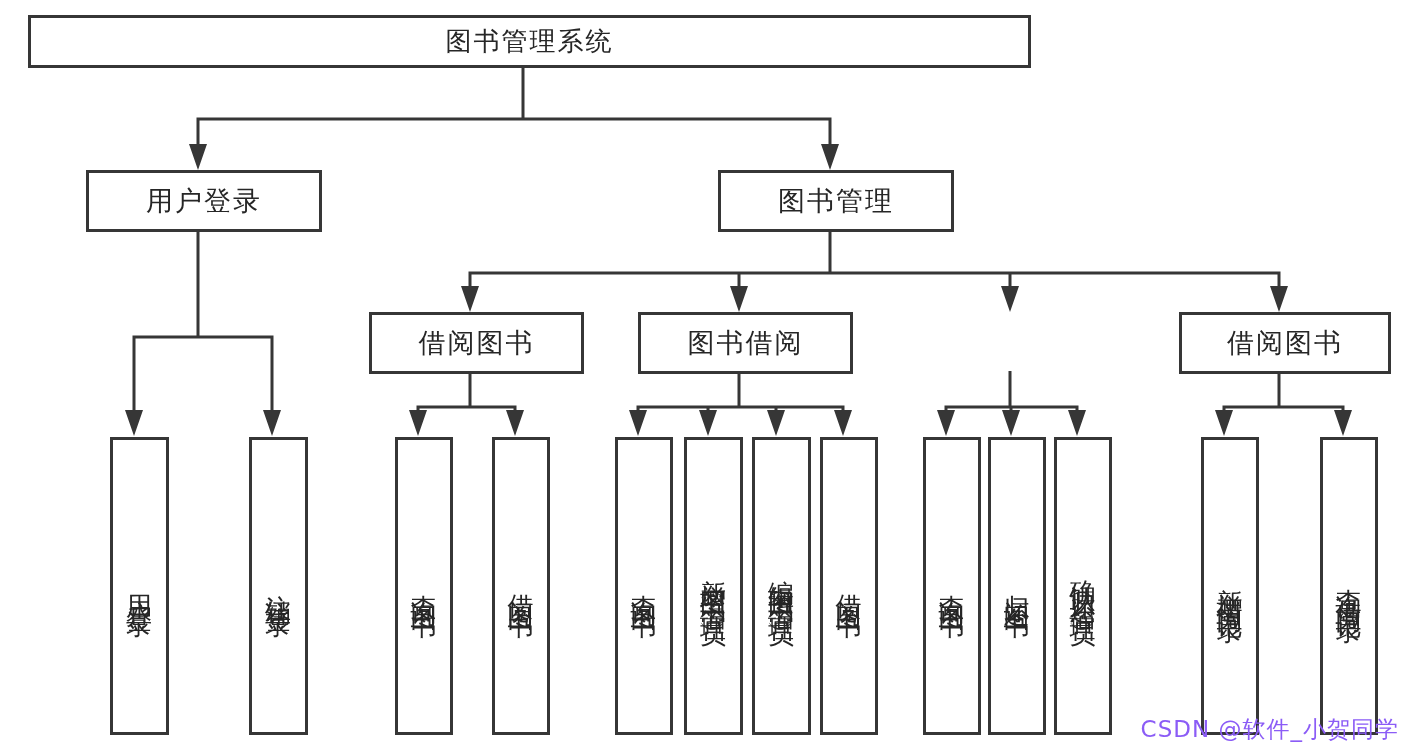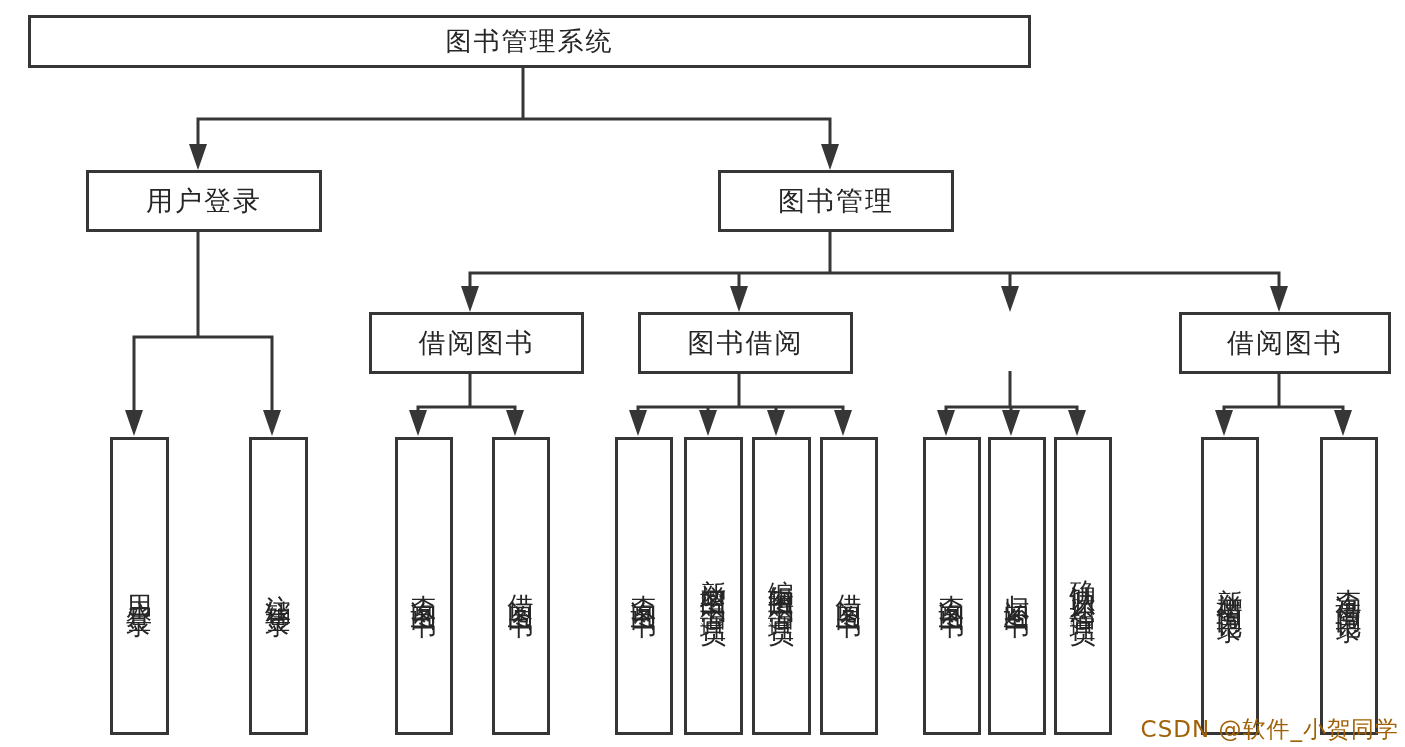--- a/index.html
+++ b/index.html
@@ -37,21 +37,21 @@
     left: 0; top: 0;
     width: 1405px; height: 747px;
     pointer-events: none;
   }
   .watermark {
     position: absolute;
     top: 714px;
     right: 6px;
     font-size: 23px;
     letter-spacing: 1px;
-    color: #a16207;
+    color: #8b5cf6;
     white-space: nowrap;
   }
 </style>
 </head>
 <body>
 
 <div class="canvas">
 
   <svg class="wires" viewBox="0 0 1405 747" xmlns="http://www.w3.org/2000/svg" aria-hidden="true">
     <path fill="none" stroke="#363636" stroke-width="3" d="

